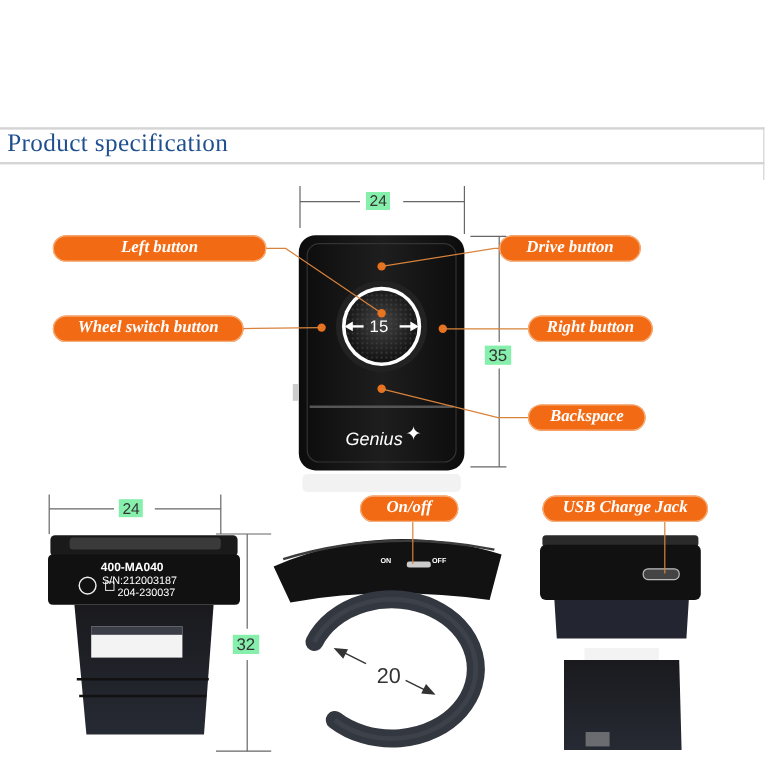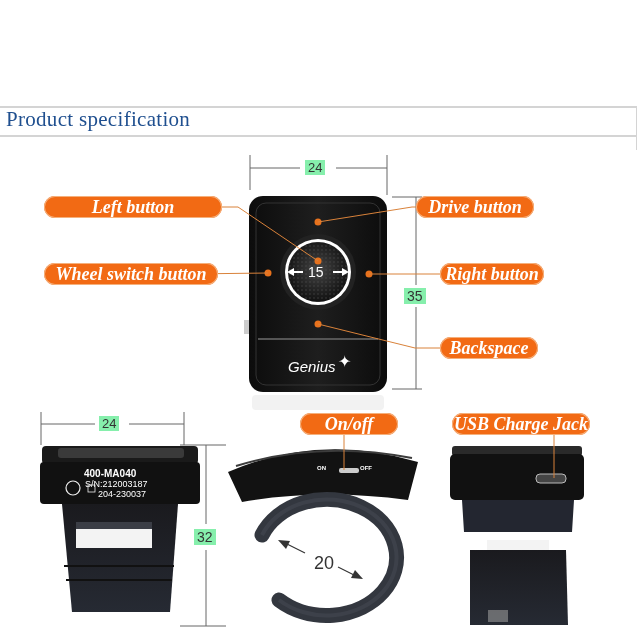--- a/index.html
+++ b/index.html
@@ -1,21 +1,21 @@
 <!DOCTYPE html>
 <html><head>
 <meta charset="utf-8">
 <style>
   html,body{margin:0;padding:0;background:#fff;}
   body{width:640px;height:640px;position:relative;overflow:hidden;font-family:"Liberation Sans",sans-serif;}
   .abs{position:absolute;}
   .rule{position:absolute;height:2px;background:#d4d4d4;}
   .title{position:absolute;left:6px;top:107px;font-family:"Liberation Serif","DejaVu Serif",serif;font-size:21px;color:#1f4f8f;letter-spacing:0.3px;}
   .pill{position:absolute;height:22px;border-radius:11px;background:#f26a14;color:#fff;
-        font-family:"Liberation Serif","DejaVu Serif",serif;font-style:italic;font-weight:bold;font-size:18px;
+        font-family:"Liberation Serif","DejaVu Serif",serif;font-style:italic;font-weight:bold;font-size:14px;
         line-height:22px;text-align:center;box-shadow:0 0 0 1px #f5b07c inset;white-space:nowrap;}
   .dim{position:absolute;font-family:"Liberation Sans",sans-serif;font-size:13px;color:#333;background:#86efac;padding:0 3px;}
   svg{position:absolute;left:0;top:0;}
 </style>
 </head>
 <body>
 
 <div class="rule" style="left:0;top:106px;width:637px;"></div>
 <div class="rule" style="left:0;top:135px;width:637px;"></div>
 <div class="abs" style="left:636px;top:106px;width:1px;height:44px;background:#d4d4d4;"></div>
@@ -133,25 +133,25 @@
 </svg>
 
 <div class="dim" style="left:305px;top:160px;">24</div>
 <div class="dim" style="left:404px;top:288px;font-size:14px;">35</div>
 <div class="abs" style="left:308px;top:264px;color:#fff;font-size:14px;">15</div>
 
 <div class="abs" style="left:288px;top:358px;color:#fff;font-style:italic;font-size:15px;font-family:'Liberation Sans',sans-serif;">Genius</div>
 <div class="abs" style="left:338px;top:352px;color:#fff;font-size:16px;">✦</div>
 
 <div class="pill" style="left:44px;top:196px;width:178px;">Left button</div>
-<div class="pill" style="left:44px;top:263px;width:174px;">Wheel switch button</div>
+<div class="pill" style="left:44px;top:263px;width:159px;">Wheel switch button</div>
 <div class="pill" style="left:416px;top:196px;width:118px;">Drive  button</div>
 <div class="pill" style="left:440px;top:263px;width:104px;">Right button</div>
 <div class="pill" style="left:440px;top:337px;width:98px;">Backspace</div>
-<div class="pill" style="left:300px;top:413px;width:98px;">On/off</div>
+<div class="pill" style="left:300px;top:413px;width:82px;">On/off</div>
 <div class="pill" style="left:452px;top:413px;width:138px;">USB Charge Jack</div>
 
 <div class="dim" style="left:99px;top:416px;">24</div>
 <div class="dim" style="left:194px;top:529px;font-size:14px;">32</div>
 <div class="abs" style="left:84px;top:468px;color:#fff;font-weight:bold;font-size:10px;">400-MA040</div>
 <div class="abs" style="left:85px;top:479px;color:#fff;font-size:9px;">S/N:212003187</div>
 <div class="abs" style="left:98px;top:489px;color:#fff;font-size:9px;">204-230037</div>
 
 <div class="abs" style="left:317px;top:465px;color:#fff;font-weight:bold;font-size:6px;">ON</div>
 <div class="abs" style="left:360px;top:465px;color:#fff;font-weight:bold;font-size:6px;">OFF</div>

